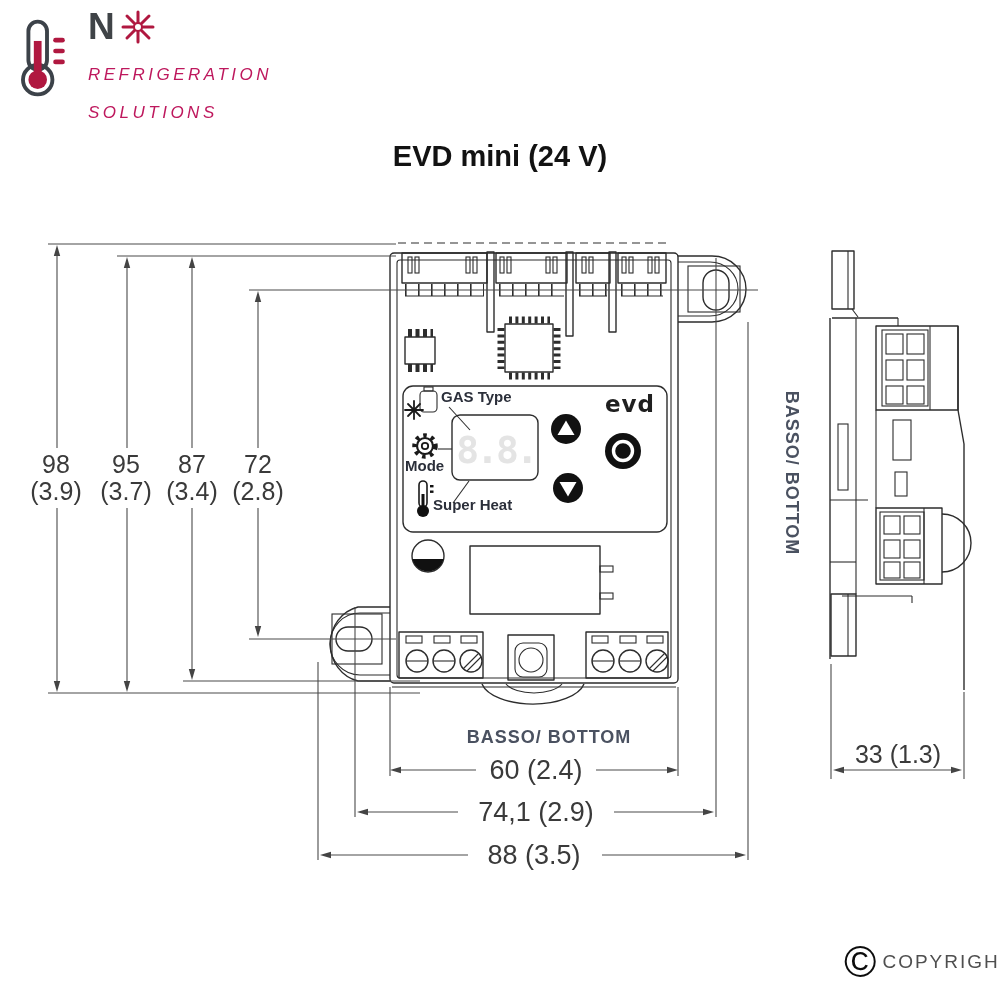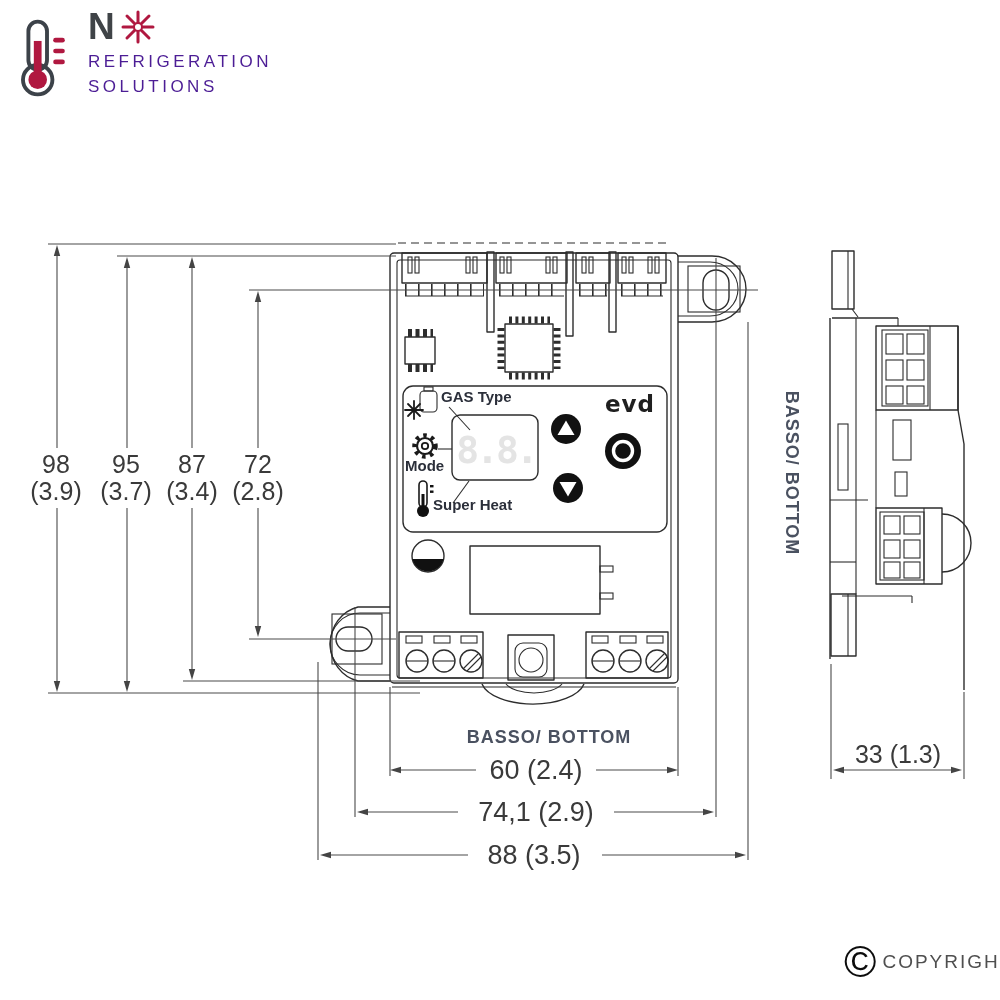--- a/index.html
+++ b/index.html
@@ -3,21 +3,21 @@
 <meta charset="utf-8">
 <style>
   html,body{margin:0;padding:0;background:#fff;}
   .stage{position:relative;width:1000px;height:1000px;background:#fff;overflow:hidden;
          font-family:"Liberation Sans","DejaVu Sans",sans-serif;}
   
   .logo{position:absolute;left:16px;top:8px;display:flex;align-items:flex-start;gap:10px;}
   .logo-text{display:flex;flex-direction:column;}
   .brand-row{display:flex;align-items:center;gap:2px;font-weight:bold;font-size:37px;
              letter-spacing:4px;color:#3f4347;line-height:1.05;}
-  .brand-sub{font-size:17px;letter-spacing:3.5px;color:#4c1d95;margin-top:5px;}
+  .brand-sub{font-size:17px;letter-spacing:3.5px;color:#be185d;margin-top:18px;font-style:italic;}
   
   .title{position:absolute;left:350px;top:140px;width:300px;text-align:center;
          font-size:29px;font-weight:bold;color:#121212;}
   
   svg.draw{position:absolute;left:0;top:0;}
   .ln{stroke:#2d2d2d;stroke-width:1.4;fill:none;stroke-linejoin:round;stroke-linecap:butt;}
   .lnthin{stroke:#2d2d2d;stroke-width:1.1;fill:none;}
   .dimln{stroke:#4a4a4a;stroke-width:1.1;fill:none;}
   .dimarrow{fill:#444;stroke:none;}
   text.dim{font-family:"Liberation Sans","DejaVu Sans",sans-serif;font-size:25px;fill:#3a3a3a;text-anchor:middle;}
@@ -60,20 +60,21 @@
             <line x1="28" y1="6" x2="6" y2="28"></line>
           </g>
           <circle cx="17" cy="17" r="4" fill="#fff" stroke="#b01840" stroke-width="2"></circle>
         </svg>
       </div>
       <div class="brand-sub">REFRIGERATION</div>
       <div class="brand-sub">SOLUTIONS</div>
     </div>
   </div>
 
+  <div class="title">EVD mini (24 V)</div>
 
   <svg class="draw" width="1000" height="1000" viewBox="0 0 1000 1000">
 
     <g>
 
       <line class="lnthin" x1="398" y1="243" x2="668" y2="243" stroke-dasharray="8 5"></line>
 
       <rect class="ln" x="390" y="253" width="288" height="430" rx="4"></rect>
       <rect class="lnthin" x="397" y="260" width="274" height="418" rx="3"></rect>
       <line class="lnthin" x1="392" y1="687" x2="676" y2="687"></line>

